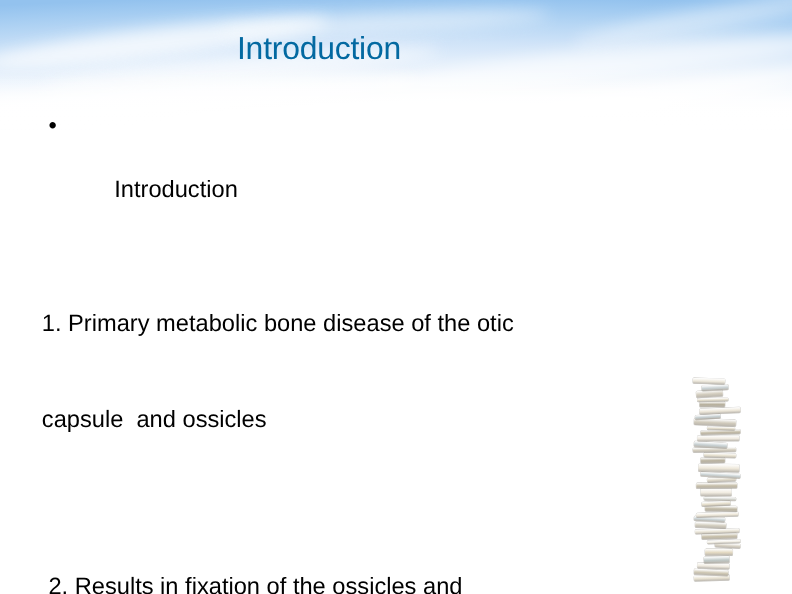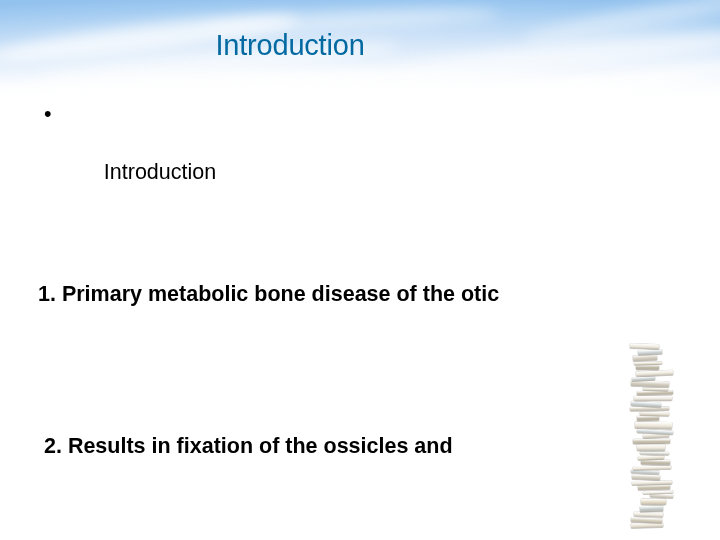--- a/index.html
+++ b/index.html
@@ -104,21 +104,21 @@
     position: absolute;
     left: 6px;
     top: 0;
     font-size: 21.5px;
     line-height: 29px;
   }
 
   .item-1 { padding-left: 28px; text-indent: 0; margin-bottom: 7px; }
   .item-2 { padding-left: 28px; margin-bottom: 7px; }
 
-  .hang  { display: block; margin-left: -28px; font-weight: bold; }
+  .hang  { display: block; margin-left: -28px; }
 
   
   .book-stack {
     position: absolute;
     left: 630px;
     top: 347px;
     width: 44px;
     height: 182px;
   }
   .book {
@@ -150,20 +150,21 @@
 
   <div class="body-block">
 
     <div class="para lvl1">
       <span class="dot">•</span>
       <span>Introduction</span>
     </div>
 
     <div class="para item-1">
       <span class="hang">1. Primary metabolic bone disease of the otic</span>
+      <span class="hang">capsule  and ossicles</span>
     </div>
 
     <div class="para item-2">
       <span class="hang"> 2. Results in fixation of the ossicles and</span>
       
     </div>
 
   </div>
 
   <div class="book-stack">

